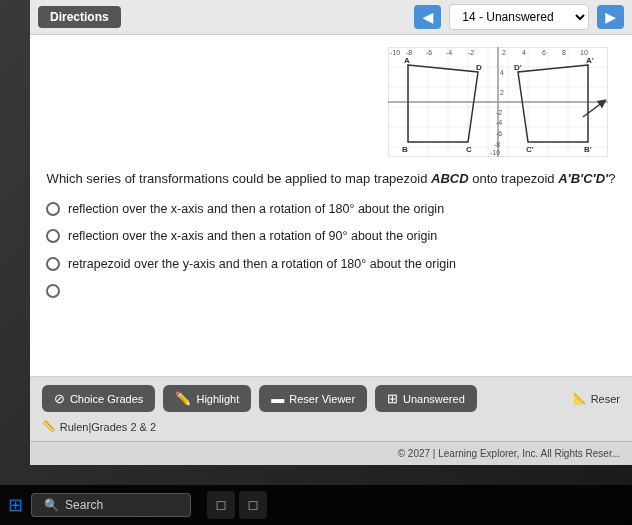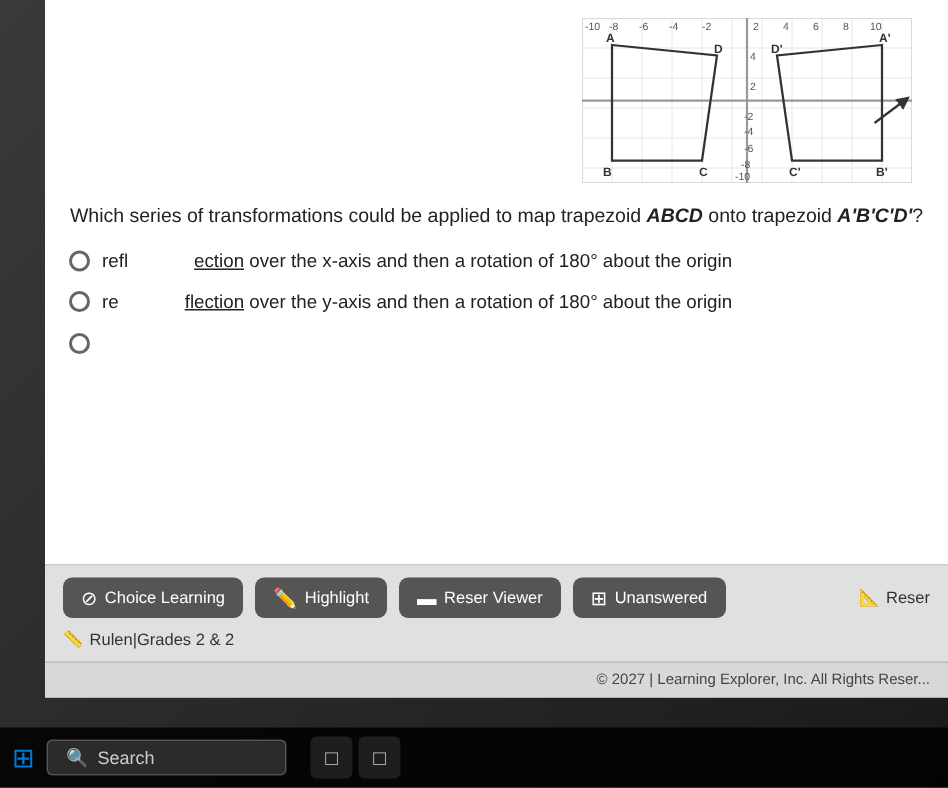--- a/index.html
+++ b/index.html
@@ -256,31 +256,38 @@
       height: 28px;
       background: rgba(255,255,255,0.1);
       border-radius: 4px;
       display: flex;
       align-items: center;
       justify-content: center;
       cursor: pointer;
     }
 
     .option-text .underline {
-      text-decoration: underline;
-      margin-left: 44px;
     }
   </style>
 </head>
 <body>
 
 <div class="bg-overlay"></div>
 
 <div class="app-window">
 
+  <div class="top-bar">
+    <button class="directions-btn">Directions</button>
+
+    <button class="nav-arrow-left">◀</button>
+
+    <select class="question-selector"><option>14 - Unanswered</option></select>
+
+    <button class="nav-arrow-right">▶</button>
+  </div>
 
   <div class="content-area">
 
     <div class="graph-container">
       <svg class="graph-svg" width="220" height="110" viewBox="0 0 220 110">
 
         <rect x="0" y="0" width="220" height="110" fill="white" stroke="#ccc" stroke-width="1"></rect>
 
         <line x1="20" y1="0" x2="20" y2="110" stroke="#ddd" stroke-width="0.5"></line>
         <line x1="40" y1="0" x2="40" y2="110" stroke="#ddd" stroke-width="0.5"></line>
@@ -349,34 +356,40 @@
     <ul class="options-list">
       <li class="option-item">
         <div class="option-radio"></div>
         <span class="option-text">
           refl<span class="underline">ection</span> over the x-axis and then a rotation of 180° about the origin
         </span>
       </li>
       <li class="option-item">
         <div class="option-radio"></div>
         <span class="option-text">
-          re<span class="underline">flection</span> over the y-axis and then a rotation of 180° about the origin
+          refl<span class="underline">ection</span> over the x-axis and then a rotation of 90° about the origin
+        </span>
+      </li>
+      <li class="option-item">
+        <div class="option-radio"></div>
+        <span class="option-text">
+          re<span class="underline">trapezoid</span> over the y-axis and then a rotation of 180° about the origin
         </span>
       </li>
       <li class="option-item">
         <div class="option-radio"></div>
       </li>
     </ul>
 
   </div>
 
   <div class="bottom-toolbar">
     <button class="tool-btn">
       <span class="btn-icon">⊘</span>
-      <span>Choice Learning</span>
+      <span>Choice Grades</span>
     </button>
 
     <button class="tool-btn">
       <span class="btn-icon">✏️</span>
       <span>Highlight</span>
     </button>
 
     <button class="tool-btn">
       <span class="btn-icon">▬</span>
       <span>Reser Viewer</span>

